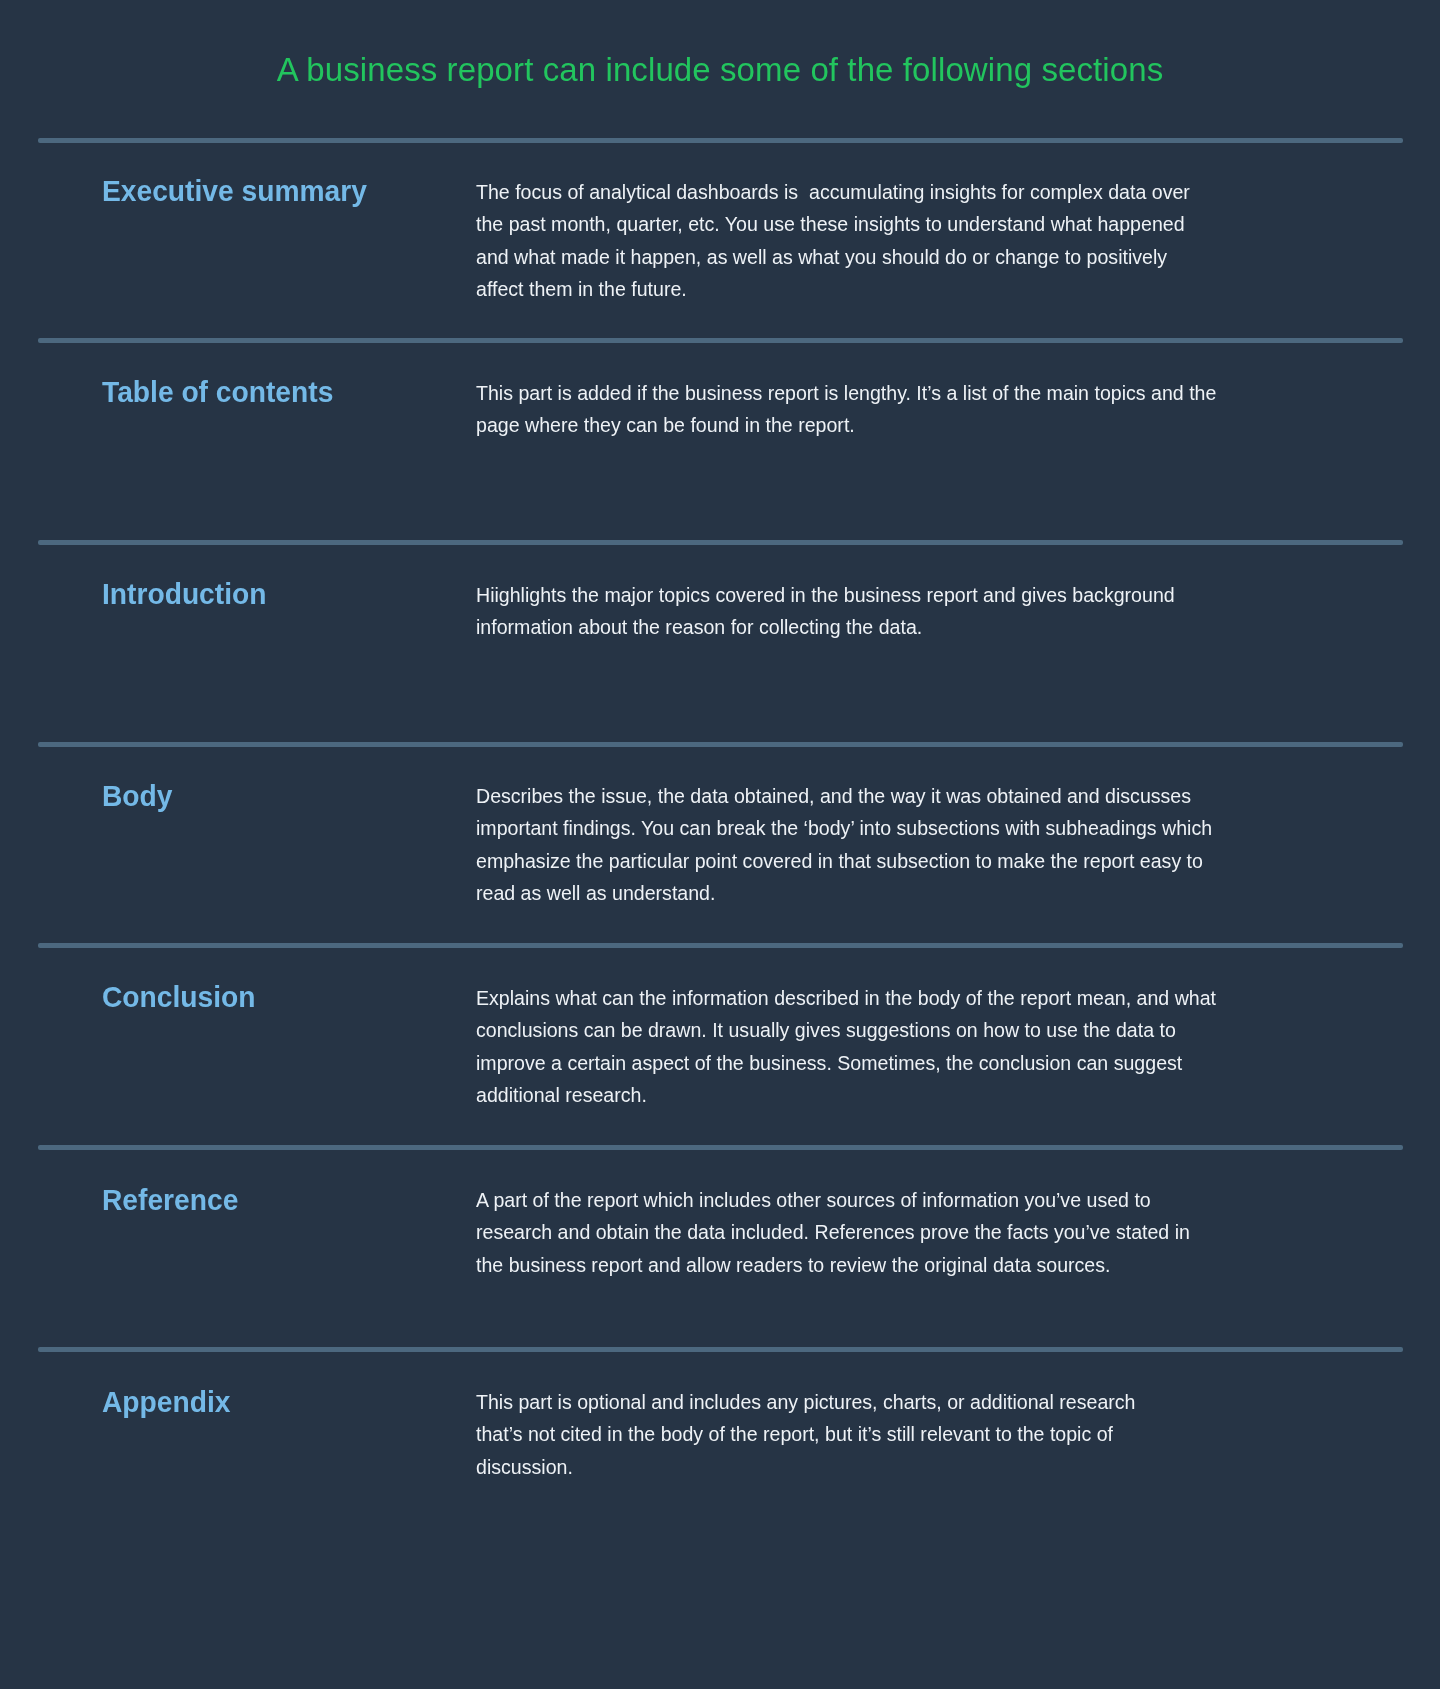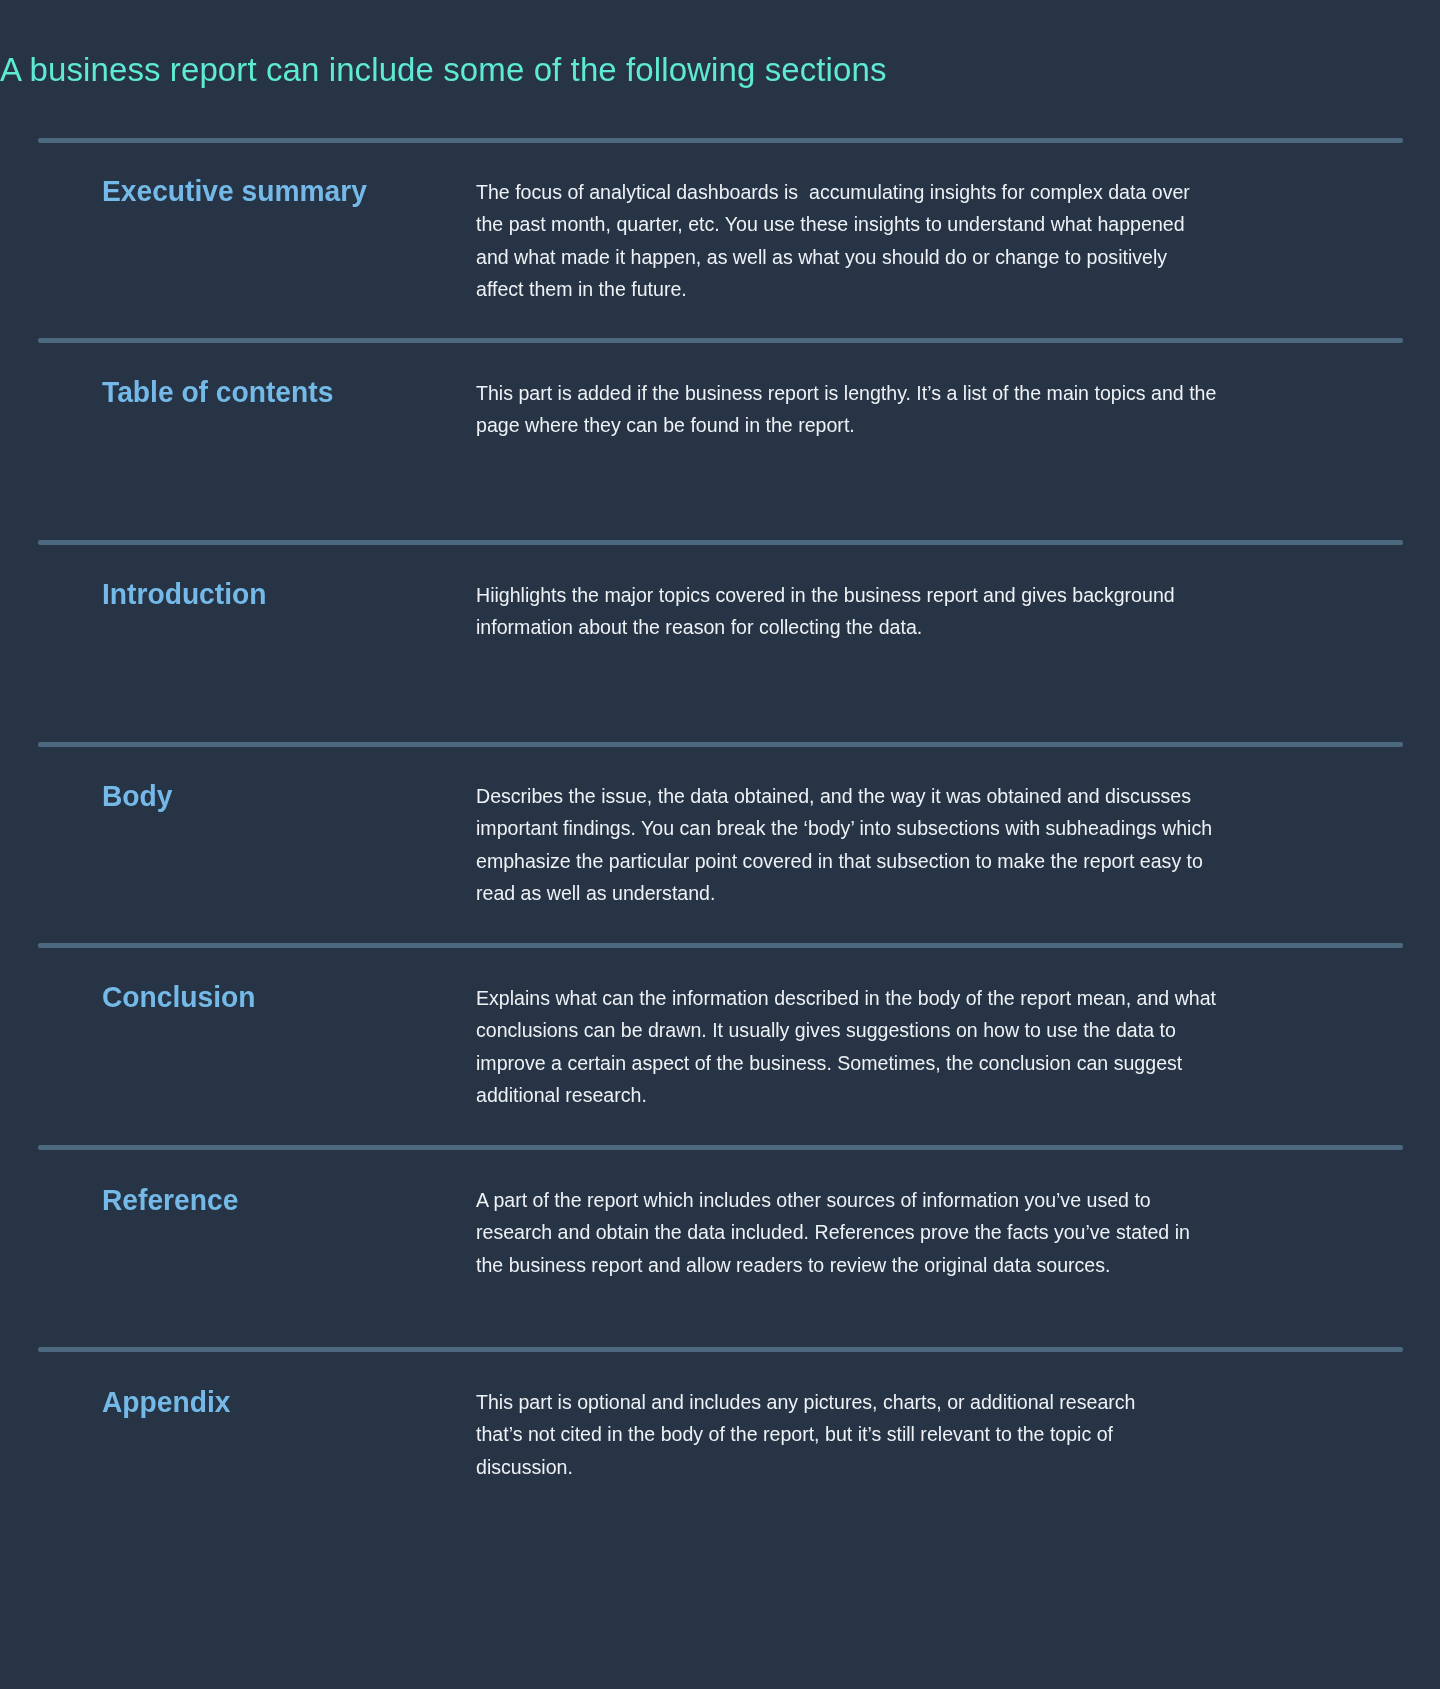--- a/index.html
+++ b/index.html
@@ -21,21 +21,22 @@
     position: relative;
     background: #263445;
   }
 
   
   .page-title {
     position: absolute;
     left: 0;
     top: 48px;
     width: 1440px;
-    color: #5eead4;
+    text-align: center;
+    color: #22c55e;
     font-family: "Liberation Sans", sans-serif;
     font-size: 33px;
     font-weight: 400;
     letter-spacing: 0.1px;
     line-height: 44px;
     white-space: nowrap;
   }
 
   
   .sections {

